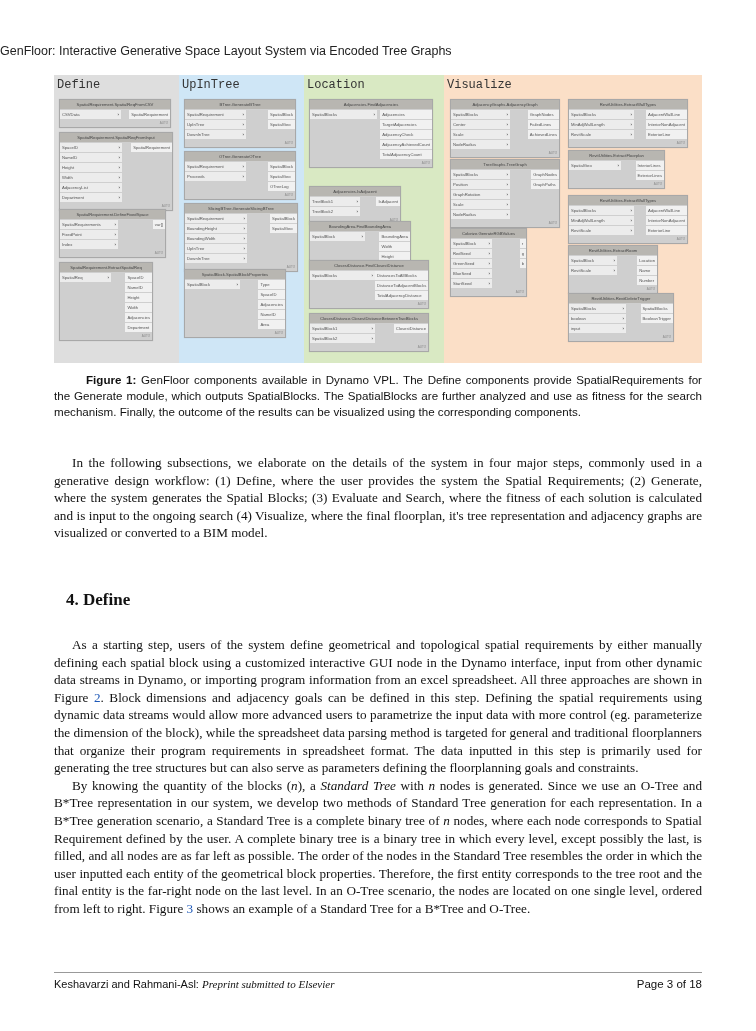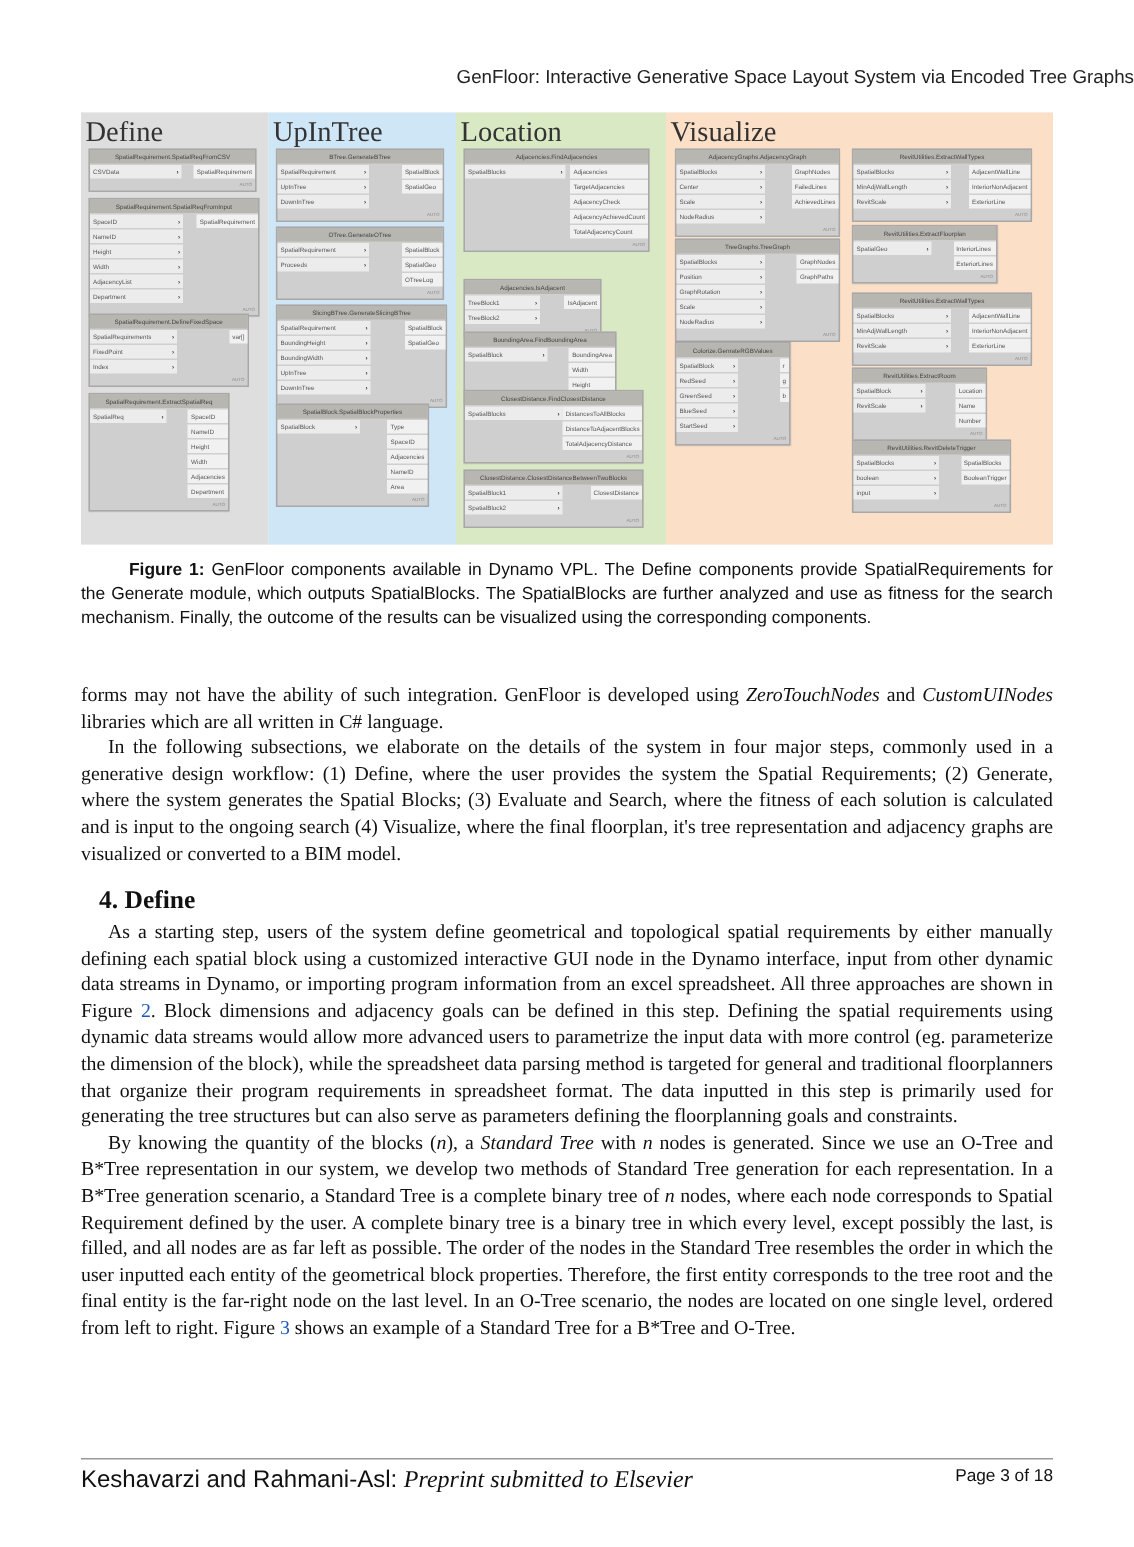--- a/index.html
+++ b/index.html
@@ -1,20 +1,20 @@
 <!DOCTYPE html>
 <html><head>
 <meta charset="utf-8">
 <style>
   html, body { margin: 0; padding: 0; background: #ffffff; }
   body { width: 756px; height: 1031px; position: relative; overflow: hidden; font-family: "Liberation Serif", serif; color: #111; }
-  .running-head { position: absolute; top: 44px; left: 0; width: 756px; text-align: right; font-family: "Liberation Sans", sans-serif; font-size: 12.5px; color: #222; }
+  .running-head { position: absolute; top: 44px; left: 0; width: 756px; text-align: left; font-family: "Liberation Sans", sans-serif; font-size: 12.5px; color: #222; }
   .figure { position: absolute; top: 75px; left: 54px; width: 648px; height: 288px; background: #f3f3f3; }
   .panel { position: absolute; top: 0; height: 288px; }
-  .panel-title { position: absolute; top: 3px; left: 3px; font-family: Liberation Serif, serif; font-size: 19px; color: #333; }
+  .panel-title { position: absolute; top: 3px; left: 3px; font-family: Liberation Mono, monospace; font-size: 12px; color: #333; }
   .p-define { left: 0; width: 125px; background: #dedede; }
   .p-generate { left: 125px; width: 125px; background: #cfe6f6; }
   .p-analyze { left: 250px; width: 140px; background: #d9e9c3; }
   .p-visualize { left: 390px; width: 258px; background: #fbdfc7; }
   .node { position: absolute; background: #cfcfcf; border: 1px solid #a8a8a8; box-shadow: 0 0 1px rgba(0,0,0,0.15); }
   .node-title { background: #b8b6b1; color: #444; font-family: "Liberation Sans", sans-serif; font-size: 4.2px; text-align: center; height: 9px; line-height: 9px; white-space: nowrap; overflow: hidden; }
   .node-body { display: flex; padding: 1px 0 0 0; }
   .inputs, .outputs { display: flex; flex-direction: column; }
   .inputs { flex: 0 0 auto; }
   .outputs { margin-left: auto; }
@@ -24,21 +24,21 @@
   .port.out { text-align: left; background: #f1f1f1; }
   .node-foot { height: 7px; font-family: "Liberation Sans", sans-serif; font-size: 3px; color: #888; text-align: right; padding-right: 2px; line-height: 7px; }
   .caption { position: absolute; top: 372px; left: 54px; width: 648px; font-family: "Liberation Sans", sans-serif; font-size: 11.6px; line-height: 16px; color: #111; text-align: justify; }
   .caption b { font-weight: bold; padding-left: 32px; }
   .body { position: absolute; left: 54px; width: 648px; font-size: 13.2px; line-height: 17.6px; text-align: justify; color: #111; }
   .body p { margin: 0; }
   .body p.ind { text-indent: 18px; }
   .ref { color: #1d58b8; }
   .section-h { position: absolute; top: 590px; left: 54px; font-family: "Liberation Serif", serif; font-weight: bold; font-size: 17px; margin-left: 12px; }
   .footer-rule { position: absolute; top: 972px; left: 54px; width: 648px; height: 1px; background: #999; }
-  .footer-left { position: absolute; top: 978px; left: 54px; font-family: "Liberation Sans", sans-serif; font-size: 16px; }
+  .footer-left { position: absolute; top: 978px; left: 54px; font-family: "Liberation Sans", sans-serif; font-size: 11px; }
   .footer-left i { font-family: "Liberation Serif", serif; }
   .footer-right { position: absolute; top: 978px; right: 54px; font-family: "Liberation Sans", sans-serif; font-size: 11.5px; }
 </style>
 </head>
 <body>
 
 <div class="running-head">GenFloor: Interactive Generative Space Layout System via Encoded Tree Graphs</div>
 
 <div class="figure">
   <div class="panel p-define">
@@ -541,26 +541,25 @@
       </div>
     </div>
 </div>
 
 <div class="caption">
   <b>Figure 1:</b>
   <span>GenFloor components available in Dynamo VPL. The Define components provide SpatialRequirements for the Generate module, which outputs SpatialBlocks. The SpatialBlocks are further analyzed and use as fitness for the search mechanism. Finally, the outcome of the results can be visualized using the corresponding components.</span>
 </div>
 
 <div class="body" style="top:454px;">
-  <p><span>forms may not have the ability of such integration. GenFloor is developed using </span><i>ZeroTouchNodes</i><span> and </span><i>CustomUINodes</i><span> libraries which are all written in C# language.</span></p>
   <p class="ind">In the following subsections, we elaborate on the details of the system in four major steps, commonly used in a generative design workflow: (1) Define, where the user provides the system the Spatial Requirements; (2) Generate, where the system generates the Spatial Blocks; (3) Evaluate and Search, where the fitness of each solution is calculated and is input to the ongoing search (4) Visualize, where the final floorplan, it's tree representation and adjacency graphs are visualized or converted to a BIM model.</p>
 </div>
 
 <div class="section-h">4.  Define</div>
 
-<div class="body" style="top:612px;">
+<div class="body" style="top:636px;">
   <p class="ind"><span>As a starting step, users of the system define geometrical and topological spatial requirements by either manually defining each spatial block using a customized interactive GUI node in the Dynamo interface, input from other dynamic data streams in Dynamo, or importing program information from an excel spreadsheet. All three approaches are shown in Figure </span><a class="ref">2</a><span>. Block dimensions and adjacency goals can be defined in this step. Defining the spatial requirements using dynamic data streams would allow more advanced users to parametrize the input data with more control (eg. parameterize the dimension of the block), while the spreadsheet data parsing method is targeted for general and traditional floorplanners that organize their program requirements in spreadsheet format. The data inputted in this step is primarily used for generating the tree structures but can also serve as parameters defining the floorplanning goals and constraints.</span></p>
   <p class="ind"><span>By knowing the quantity of the blocks (</span><i>n</i><span>), a </span><i>Standard Tree</i><span> with </span><i>n</i><span> nodes is generated. Since we use an O-Tree and B*Tree representation in our system, we develop two methods of Standard Tree generation for each representation. In a B*Tree generation scenario, a Standard Tree is a complete binary tree of </span><i>n</i><span> nodes, where each node corresponds to Spatial Requirement defined by the user. A complete binary tree is a binary tree in which every level, except possibly the last, is filled, and all nodes are as far left as possible. The order of the nodes in the Standard Tree resembles the order in which the user inputted each entity of the geometrical block properties. Therefore, the first entity corresponds to the tree root and the final entity is the far-right node on the last level. In an O-Tree scenario, the nodes are located on one single level, ordered from left to right. Figure </span><a class="ref">3</a><span> shows an example of a Standard Tree for a B*Tree and O-Tree.</span></p>
 </div>
 
 <div class="footer-rule"></div>
 <div class="footer-left"><span>Keshavarzi and Rahmani-Asl: </span><i>Preprint submitted to Elsevier</i></div>
 <div class="footer-right">Page 3 of 18</div>
 
 </body></html>

